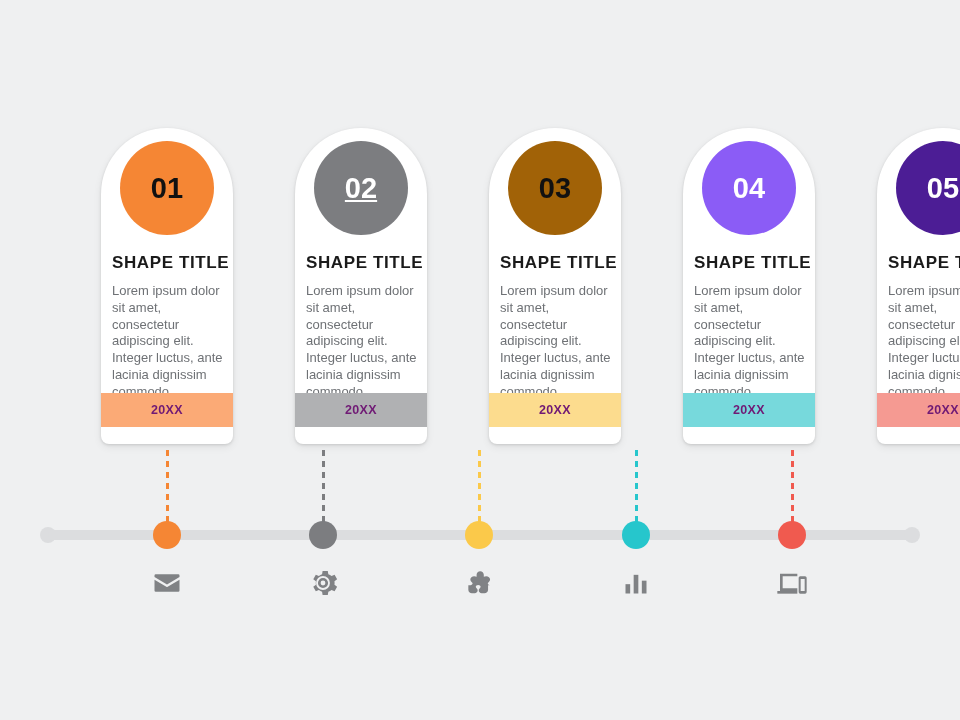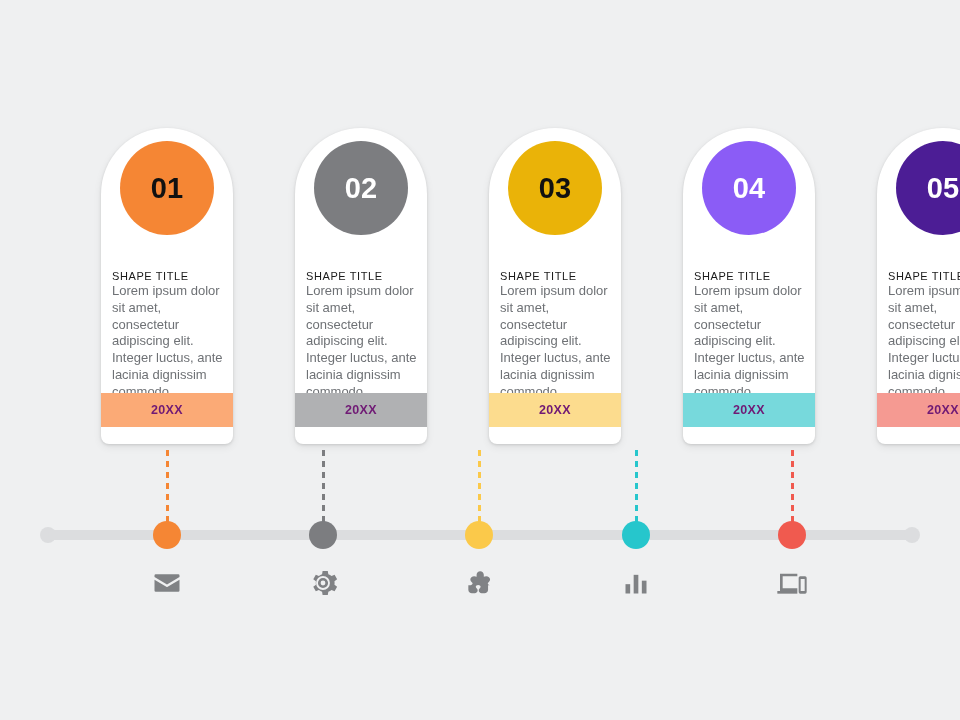--- a/index.html
+++ b/index.html
@@ -53,23 +53,23 @@
     align-items: center;
     justify-content: center;
     font-size: 29px;
     font-weight: bold;
     letter-spacing: 0px;
   }
 
   .card-title {
     position: absolute;
     left: 11px;
-    top: 142px;
-    font-size: 11px;
-    font-weight: normal;
+    top: 125px;
+    font-size: 17px;
+    font-weight: bold;
     color: #1a1a1a;
     letter-spacing: 0.6px;
   }
 
   .card-body {
     position: absolute;
     left: 11px;
     top: 155px;
     width: 116px;
     font-size: 13px;
@@ -148,27 +148,27 @@
 <div class="stage">
 
   <div class="cards">
       <div class="card">
         <div class="badge" style="background: rgb(245, 134, 52); color: rgb(17, 17, 17);">01</div>
         <div class="card-title">SHAPE TITLE</div>
         <div class="card-body">Lorem ipsum dolor sit amet, consectetur adipiscing elit. Integer luctus, ante lacinia dignissim commodo</div>
         <div class="year-bar" style="background: rgb(251, 170, 118);">20XX</div>
       </div>
       <div class="card">
-        <div class="badge" style="background: rgb(124, 125, 128); color: rgb(255, 255, 255);">02</div>
+        <div class="badge" style="background: rgb(124, 125, 128); color: rgb(255, 255, 255); text-decoration: underline;">02</div>
         <div class="card-title">SHAPE TITLE</div>
         <div class="card-body">Lorem ipsum dolor sit amet, consectetur adipiscing elit. Integer luctus, ante lacinia dignissim commodo</div>
         <div class="year-bar" style="background: rgb(176, 177, 179);">20XX</div>
       </div>
       <div class="card">
-        <div class="badge" style="background: #eab308; color: rgb(17, 17, 17); text-align: center;">03</div>
+        <div class="badge" style="background: #a16207; color: rgb(17, 17, 17); text-align: center;">03</div>
         <div class="card-title">SHAPE TITLE</div>
         <div class="card-body">Lorem ipsum dolor sit amet, consectetur adipiscing elit. Integer luctus, ante lacinia dignissim commodo</div>
         <div class="year-bar" style="background: rgb(252, 220, 142);">20XX</div>
       </div>
       <div class="card">
         <div class="badge" style="background: #8b5cf6; color: rgb(255, 255, 255);">04</div>
         <div class="card-title">SHAPE TITLE</div>
         <div class="card-body">Lorem ipsum dolor sit amet, consectetur adipiscing elit. Integer luctus, ante lacinia dignissim commodo</div>
         <div class="year-bar" style="background: rgb(119, 217, 220);">20XX</div>
       </div>

